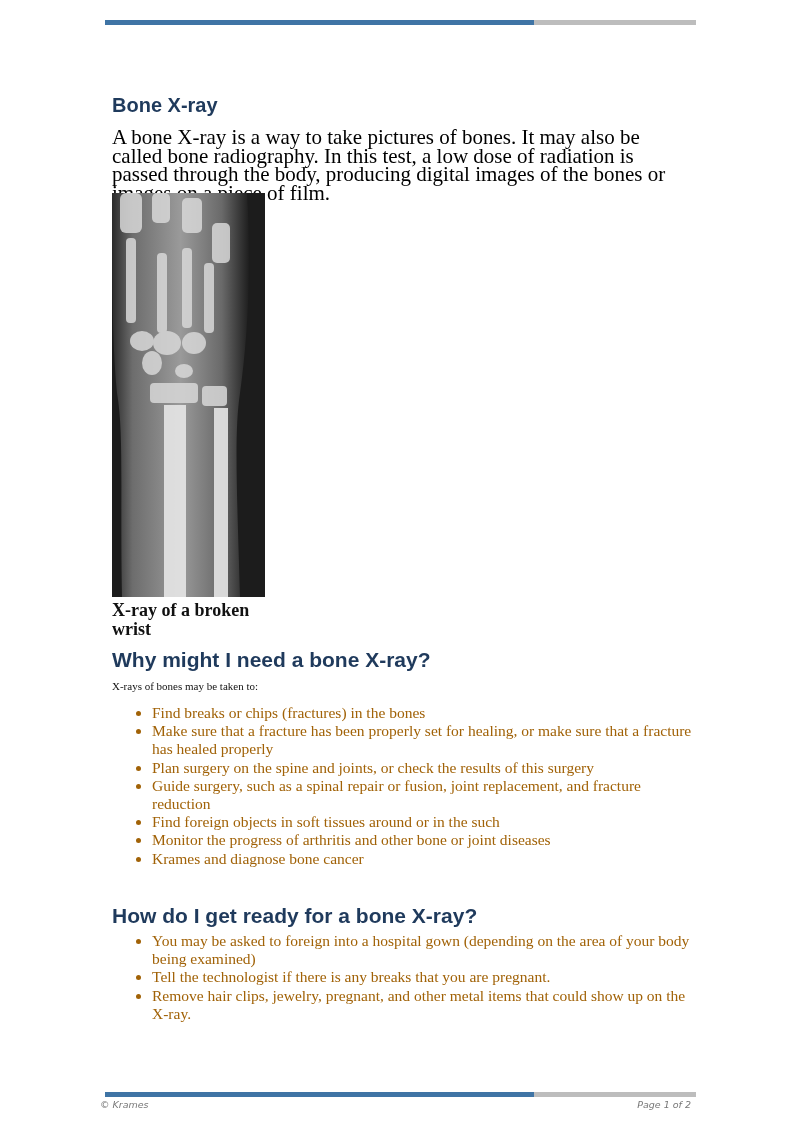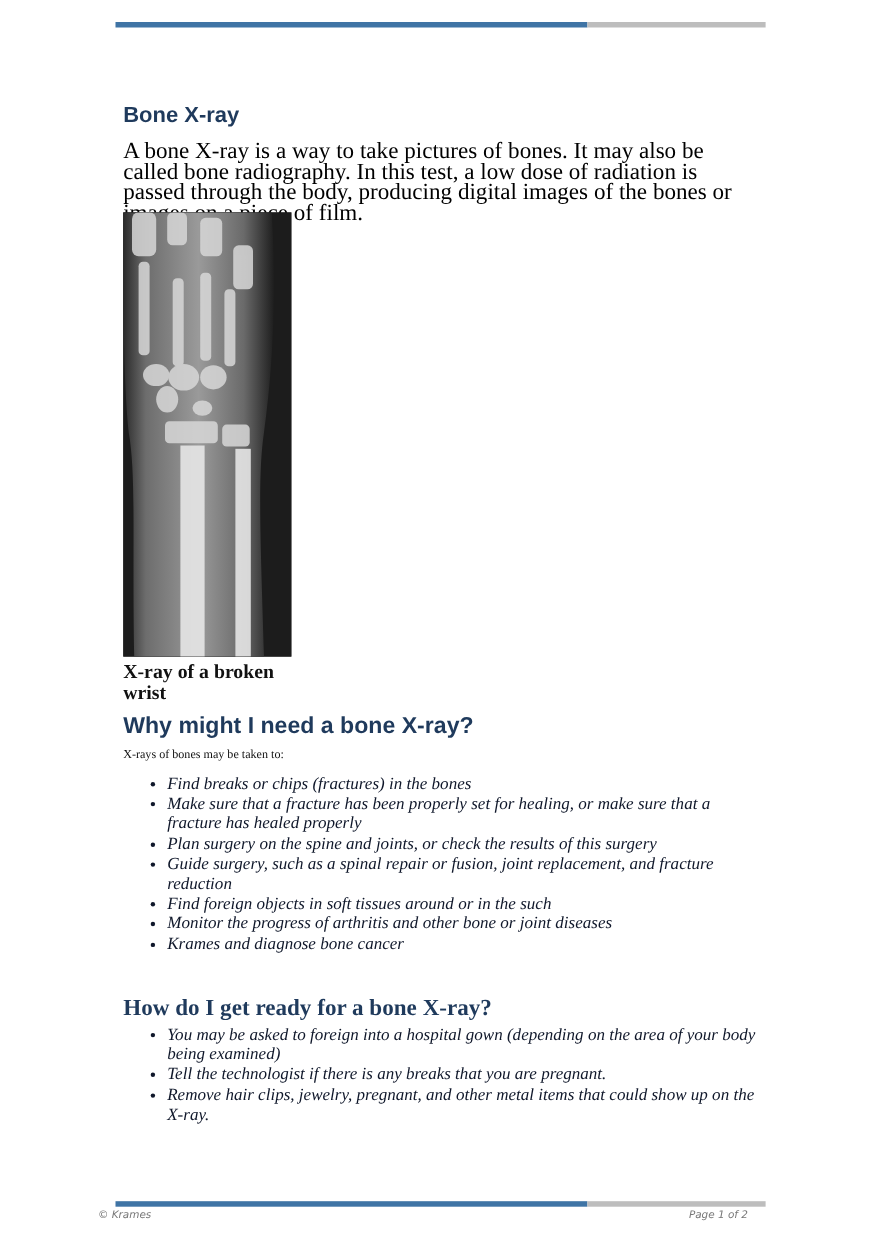--- a/index.html
+++ b/index.html
@@ -8,27 +8,27 @@
   .bar-blue { background: #3f74a5; width: 429px; height: 5px; }
   .bar-gray { background: #bdbdbd; flex: 1; height: 5px; }
   .content { position: absolute; left: 112px; top: 0; width: 580px; }
   h1 { position: absolute; top: 94px; left: 0; margin: 0; font-family: "Liberation Sans", sans-serif; font-weight: bold; font-size: 20px; color: #1f3a5c; white-space: nowrap; }
   .intro { position: absolute; top: 128px; left: 0; width: 580px; margin: 0; font-family: "Liberation Serif", serif; font-size: 21px; line-height: 18.5px; color: #000000; }
   .xray { position: absolute; top: 193px; left: 0; width: 153px; height: 404px; overflow: hidden; background: #1a1a1a; }
   .caption { position: absolute; top: 601px; left: 0; width: 160px; margin: 0; font-family: "Liberation Serif", serif; font-weight: bold; font-size: 18px; line-height: 19px; color: #111; }
   h2 { margin: 0; font-family: "Liberation Sans", sans-serif; font-weight: bold; font-size: 21px; color: #1f3a5c; position: absolute; left: 0; white-space: nowrap; }
   .h2-why { top: 648px; }
   .lead { position: absolute; top: 677px; left: 0; margin: 0; font-family: "Liberation Serif", serif; font-size: 11px; line-height: 18px; color: #111; }
-  ul { position: absolute; left: 0; margin: 0; padding: 0 0 0 40px; width: 545px; font-family: "Liberation Serif", serif; font-size: 15.5px; line-height: 18.2px; color: #0f172a; list-style: disc; font-style: italic; }
+  ul { position: absolute; left: 0; margin: 0; padding: 0 0 0 40px; width: 545px; font-family: "Liberation Serif", serif; font-size: 15.5px; line-height: 18.2px; color: #a16207; list-style: disc; }
   .list-why { top: 704px; }
-  .h2-ready { top: 904px; font-family: Liberation Serif, serif; }
+  .h2-ready { top: 904px; }
   .list-ready { top: 932px; }
   li { margin: 0; padding: 0; }
   .footbar { position: absolute; left: 105px; top: 1092px; width: 591px; height: 5px; display: flex; }
-  .footer { position: absolute; left: 89px; top: 1099px; width: 591px; display: flex; justify-content: space-between; font-family: "DejaVu Sans", sans-serif; font-style: italic; font-size: 9.5px; color: #777; }
+  .footer { position: absolute; left: 100px; top: 1099px; width: 591px; display: flex; justify-content: space-between; font-family: "DejaVu Sans", sans-serif; font-style: italic; font-size: 9.5px; color: #777; }
 </style>
 </head>
 <body>
 
 <div class="topbar">
   <div class="bar-blue"></div>
   <div class="bar-gray"></div>
 </div>
 
 <div class="content">

